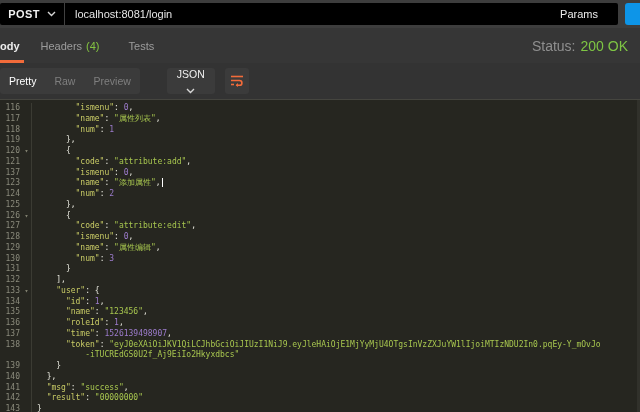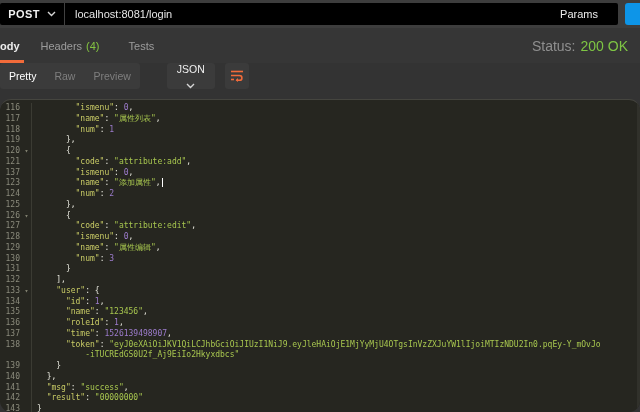--- a/index.html
+++ b/index.html
@@ -28,36 +28,36 @@
   .tab.first{margin-left:-8px;margin-right:21px;color:#ededed;font-weight:bold;}
   .tab.active::after{content:"";position:absolute;left:-2px;right:-4px;bottom:0;
     height:3px;background:#f26b3a;}
   .cnt{color:#83c341;margin-left:4px;}
   .status{margin-left:auto;display:flex;align-items:center;font-size:14px;
     padding-right:12px;}
   .status .lbl{color:#8f8f8f;}
   .status .val{color:#7ec544;margin-left:5px;}
 
   
-  .view-bar{height:36px;background:#333333;display:flex;align-items:flex-start;flex:none;}
+  .view-bar{height:36px;background:#333333;display:flex;align-items:center;flex:none;}
   .vgroup{display:flex;background:#3b3b3b;border-radius:3px;height:26px;
     align-items:center;}
   .vtab{padding:0 9px;font-size:10.5px;color:#7f7f7f;height:100%;display:flex;
     align-items:center;cursor:pointer;}
   .vtab.active{color:#ffffff;}
   .lang{margin-left:27px;height:26px;background:#3b3b3b;border-radius:3px;
     display:flex;align-items:center;gap:8px;padding:0 10px;color:#f0f0f0;
     font-size:10.5px;cursor:pointer;flex-direction:column;}
   .wrapbtn{margin-left:10px;width:24px;height:26px;background:#3b3b3b;
     border-radius:3px;display:flex;align-items:center;justify-content:center;
     cursor:pointer;}
 
   
   .code{flex:1;background:#262620;border-top:1px solid #45453f;position:relative;
-    padding-top:3px;overflow:hidden;border-radius:11px;}
+    padding-top:3px;overflow:hidden;}
   .cm-row{display:flex;height:10.75px;line-height:10.9px;
     font-family:"DejaVu Sans Mono",monospace;font-size:8px;white-space:pre;}
   .cm-gut{width:20px;flex:none;text-align:right;color:#8b8b7c;padding-right:2px;}
   .cm-fold{width:9px;flex:none;color:#80806f;font-size:6.5px;text-align:center;}
   .cm-text{flex:1;border-left:1px solid #3b3b33;padding-left:5px;overflow:hidden;}
   .tk-key{color:#c9cc66;}
   .tk-str{color:#a8c74f;}
   .tk-num{color:#9d7ccd;}
   .tk-pun{color:#e9e9df;}
   .tk-cur{display:inline-block;width:1px;height:9px;background:#ffffff;

